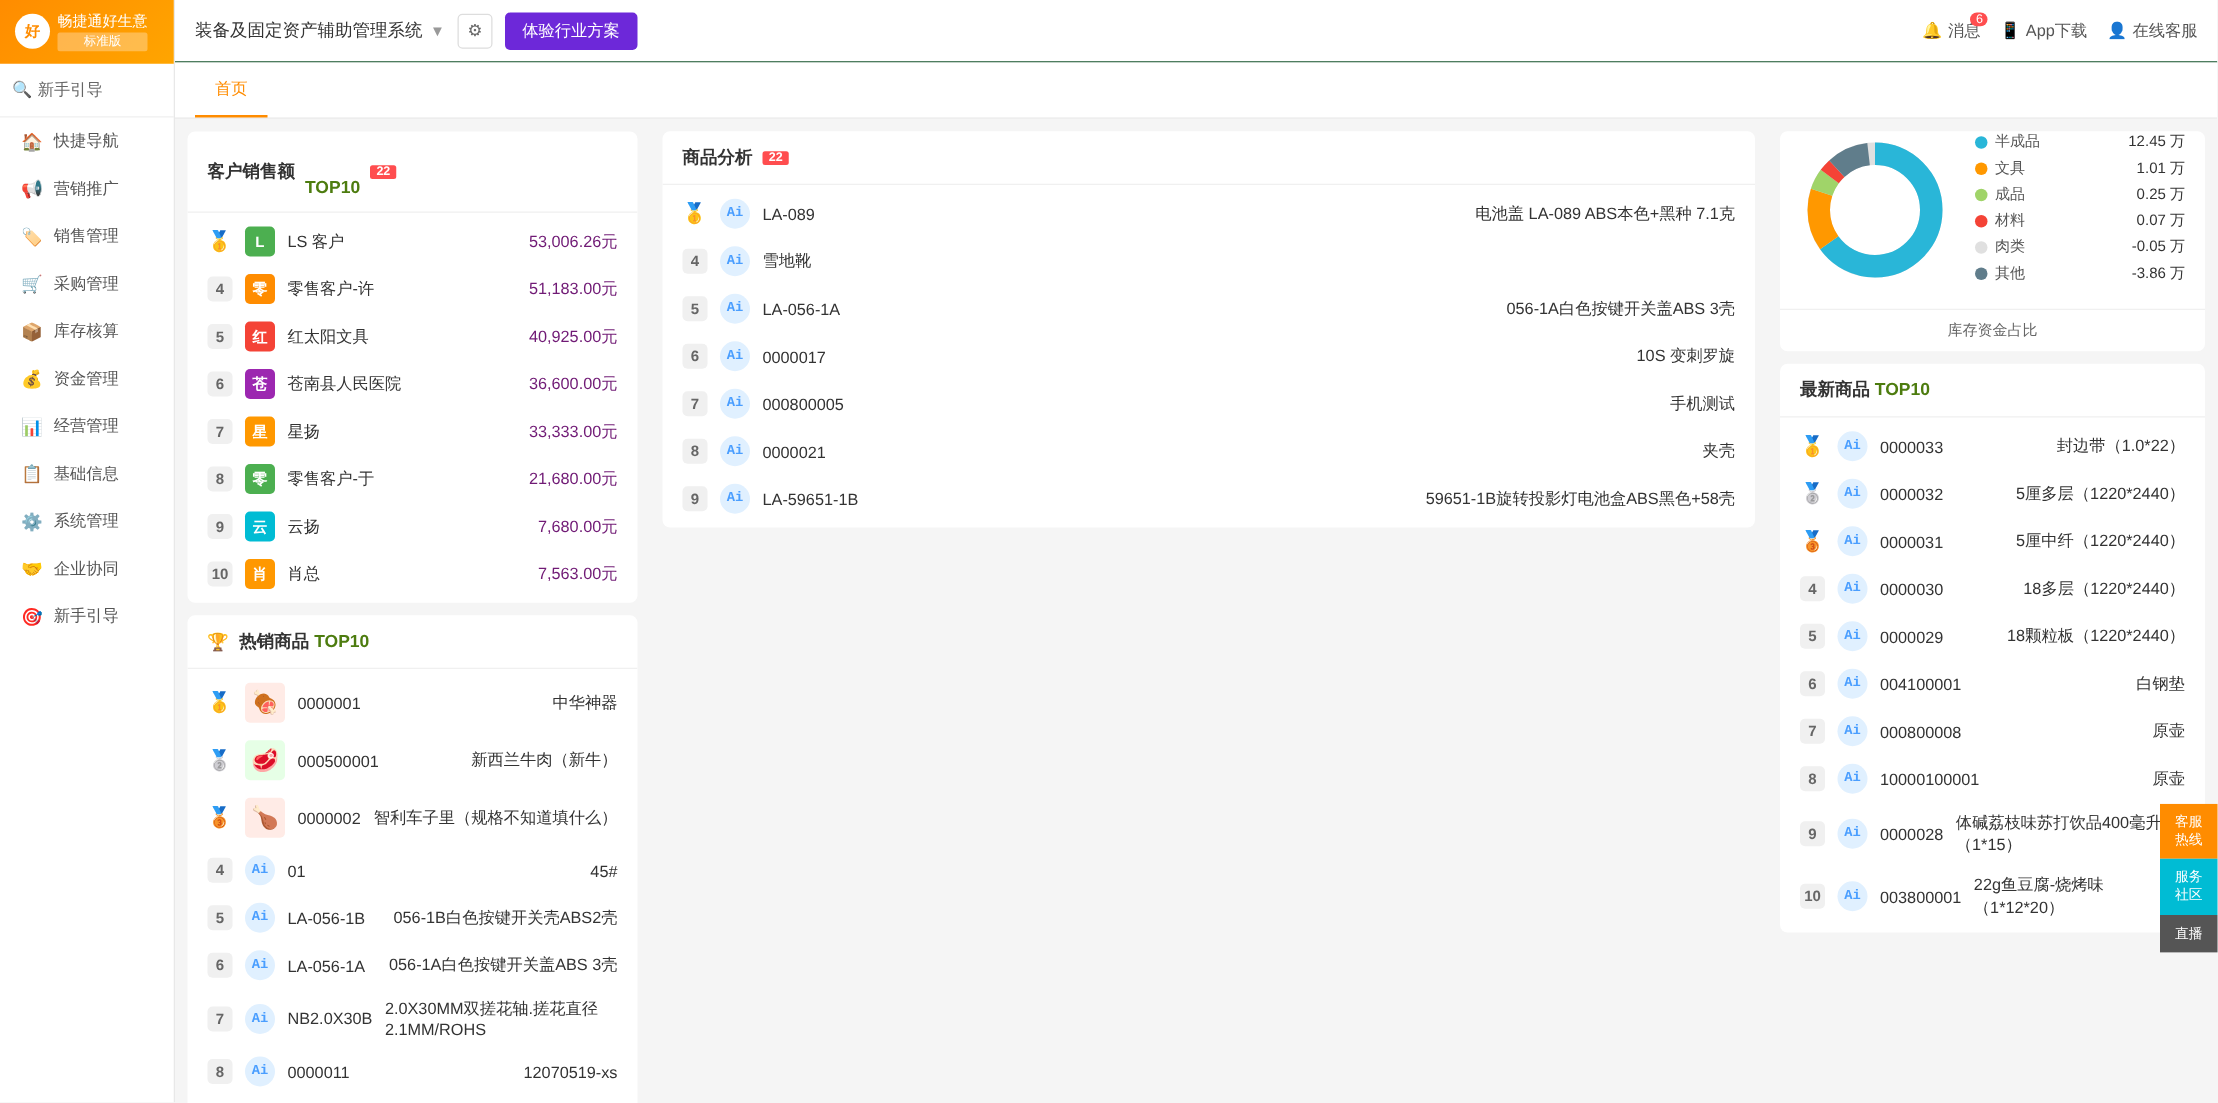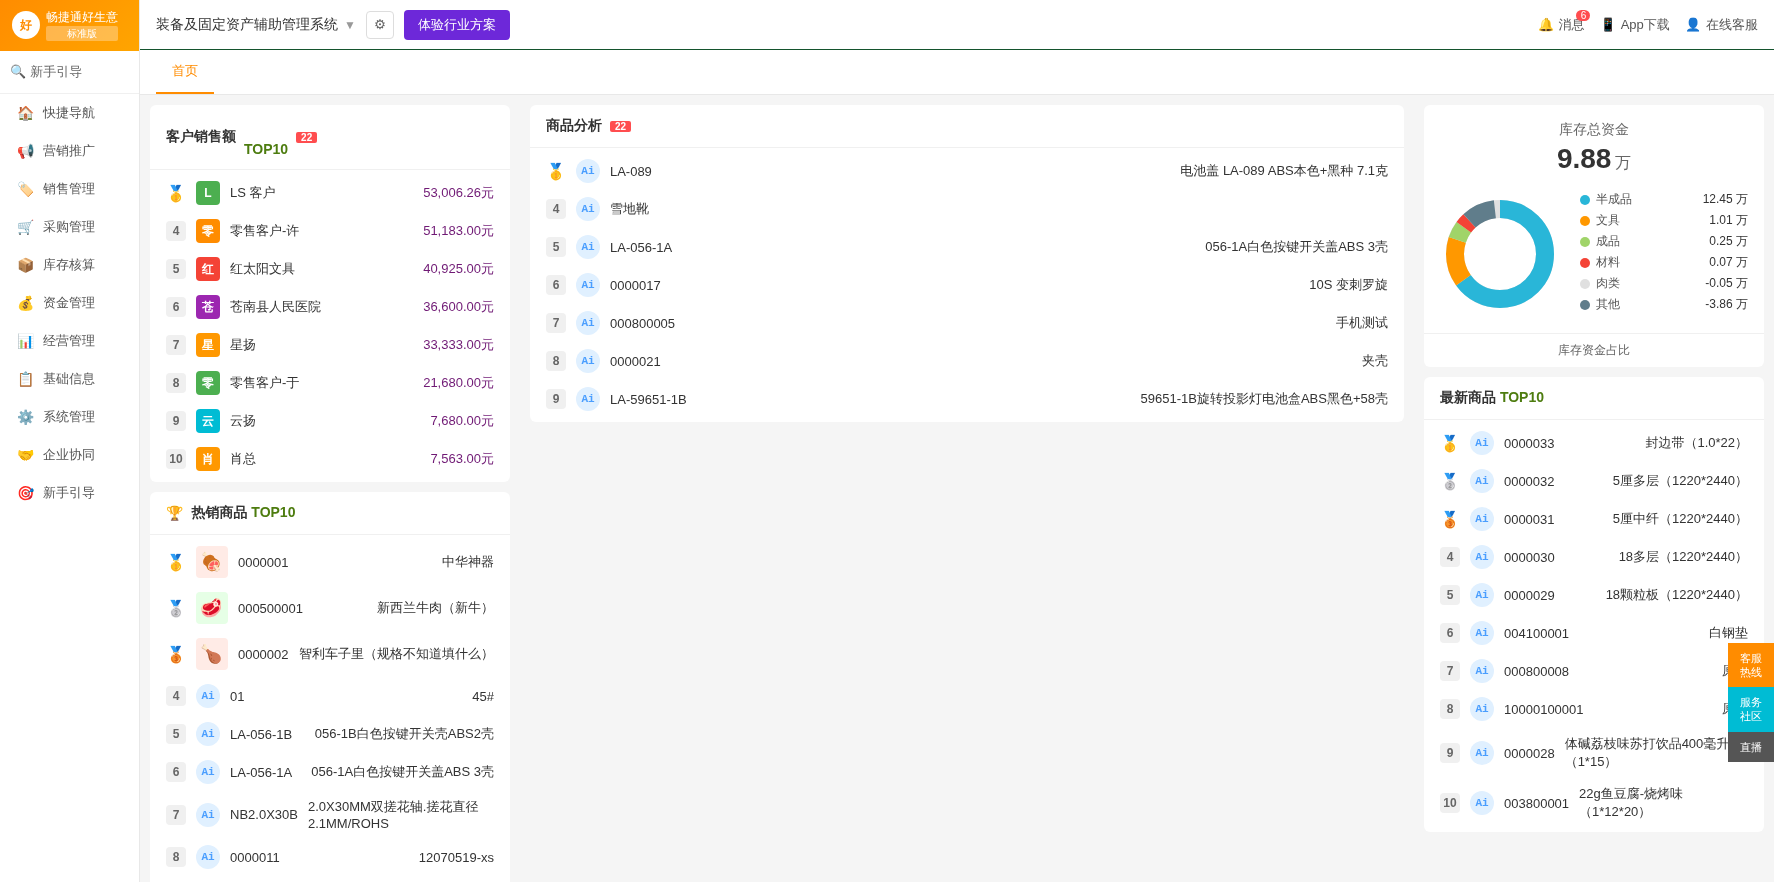--- a/index.html
+++ b/index.html
@@ -508,27 +508,20 @@
             <span class="rank-name">LA-59651-1B</span>
             <span>59651-1B旋转投影灯电池盒ABS黑色+58壳</span>
           </div>
         </div>
       </div>
     </div>
 
     <div class="right-panel">
 
       <div class="card">
-        <div class="inventory-total">
-          <div class="inventory-title">库存总资金</div>
-          <div>
-            <span class="inventory-amount">9.88</span>
-            <span class="inventory-unit">万</span>
-          </div>
-        </div>
 
         <div class="inventory-chart-area">
 
           <div class="donut-container">
             <svg width="120" height="120" viewBox="0 0 120 120">
 
               <circle cx="60" cy="60" r="45" fill="none" stroke="#e0e0e0" stroke-width="18"></circle>
 
               <circle cx="60" cy="60" r="45" fill="none" stroke="#29b6d8" stroke-width="18" stroke-dasharray="183.78 282.74" stroke-dashoffset="0" transform="rotate(-90 60 60)"></circle>
 

